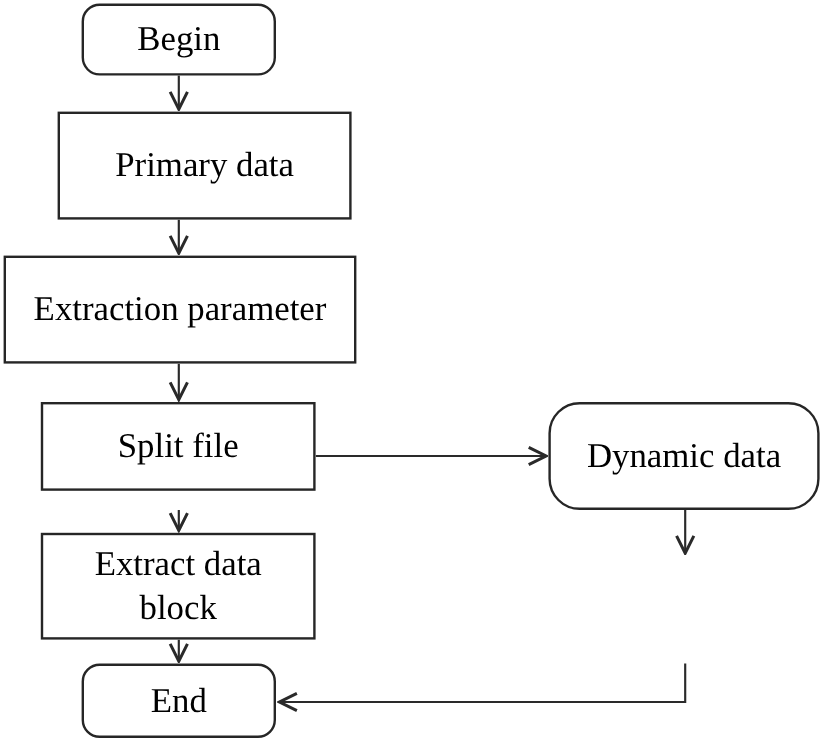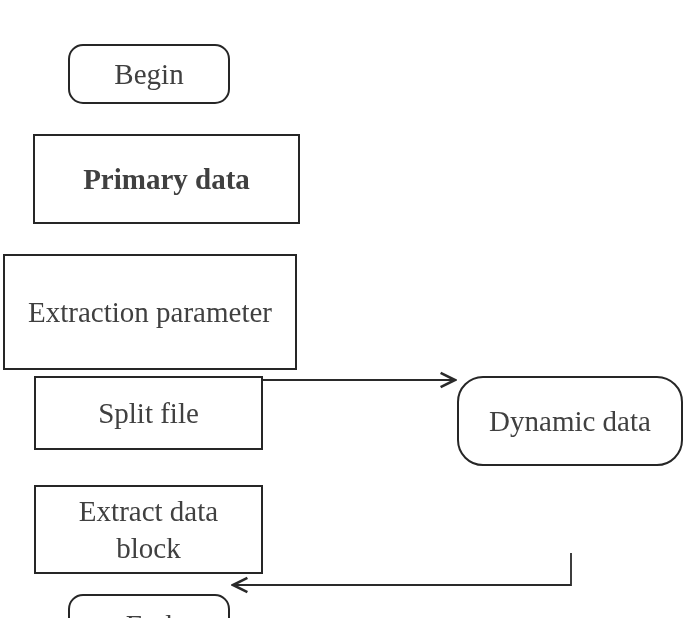--- a/index.html
+++ b/index.html
@@ -20,37 +20,36 @@
     left: 0;
     top: 0;
     width: 685px;
     height: 618px;
   }
   .node {
     position: absolute;
     box-sizing: border-box;
     border: 2px solid #262626;
     background: #ffffff;
-    color: #404040;
+    color: #000000;
     font-size: 29px;
     line-height: 1.25;
     display: flex;
     align-items: center;
     justify-content: center;
     text-align: center;
     padding: 0 12px;
-    margin-top: 41px;
   }
   .node.terminator {
     border-radius: 15px;
   }
   
   .n-begin      { left: 68px;  top: 3px;   width: 162px; height: 60px; }
-  .n-primary    { left: 33px;  top: 93px;  width: 267px; height: 90px; font-weight: bold; }
-  .n-extraction { left: 3px;   top: 213px; width: 294px; height: 116px; }
+  .n-primary    { left: 48px;  top: 93px;  width: 245px; height: 90px; }
+  .n-extraction { left: 3px;   top: 213px; width: 294px; height: 90px; }
   .n-split      { left: 34px;  top: 335px; width: 229px; height: 74px; }
   .n-block      { left: 34px;  top: 444px; width: 229px; height: 89px; }
   .n-end        { left: 68px;  top: 553px; width: 162px; height: 62px; }
   .n-dynamic    { left: 457px; top: 335px; width: 226px; height: 90px; border-radius: 26px; }
   .n-third      { left: 457px; top: 463px; width: 226px; height: 90px; }
 </style>
 </head>
 <body>
 
 <div class="canvas">

